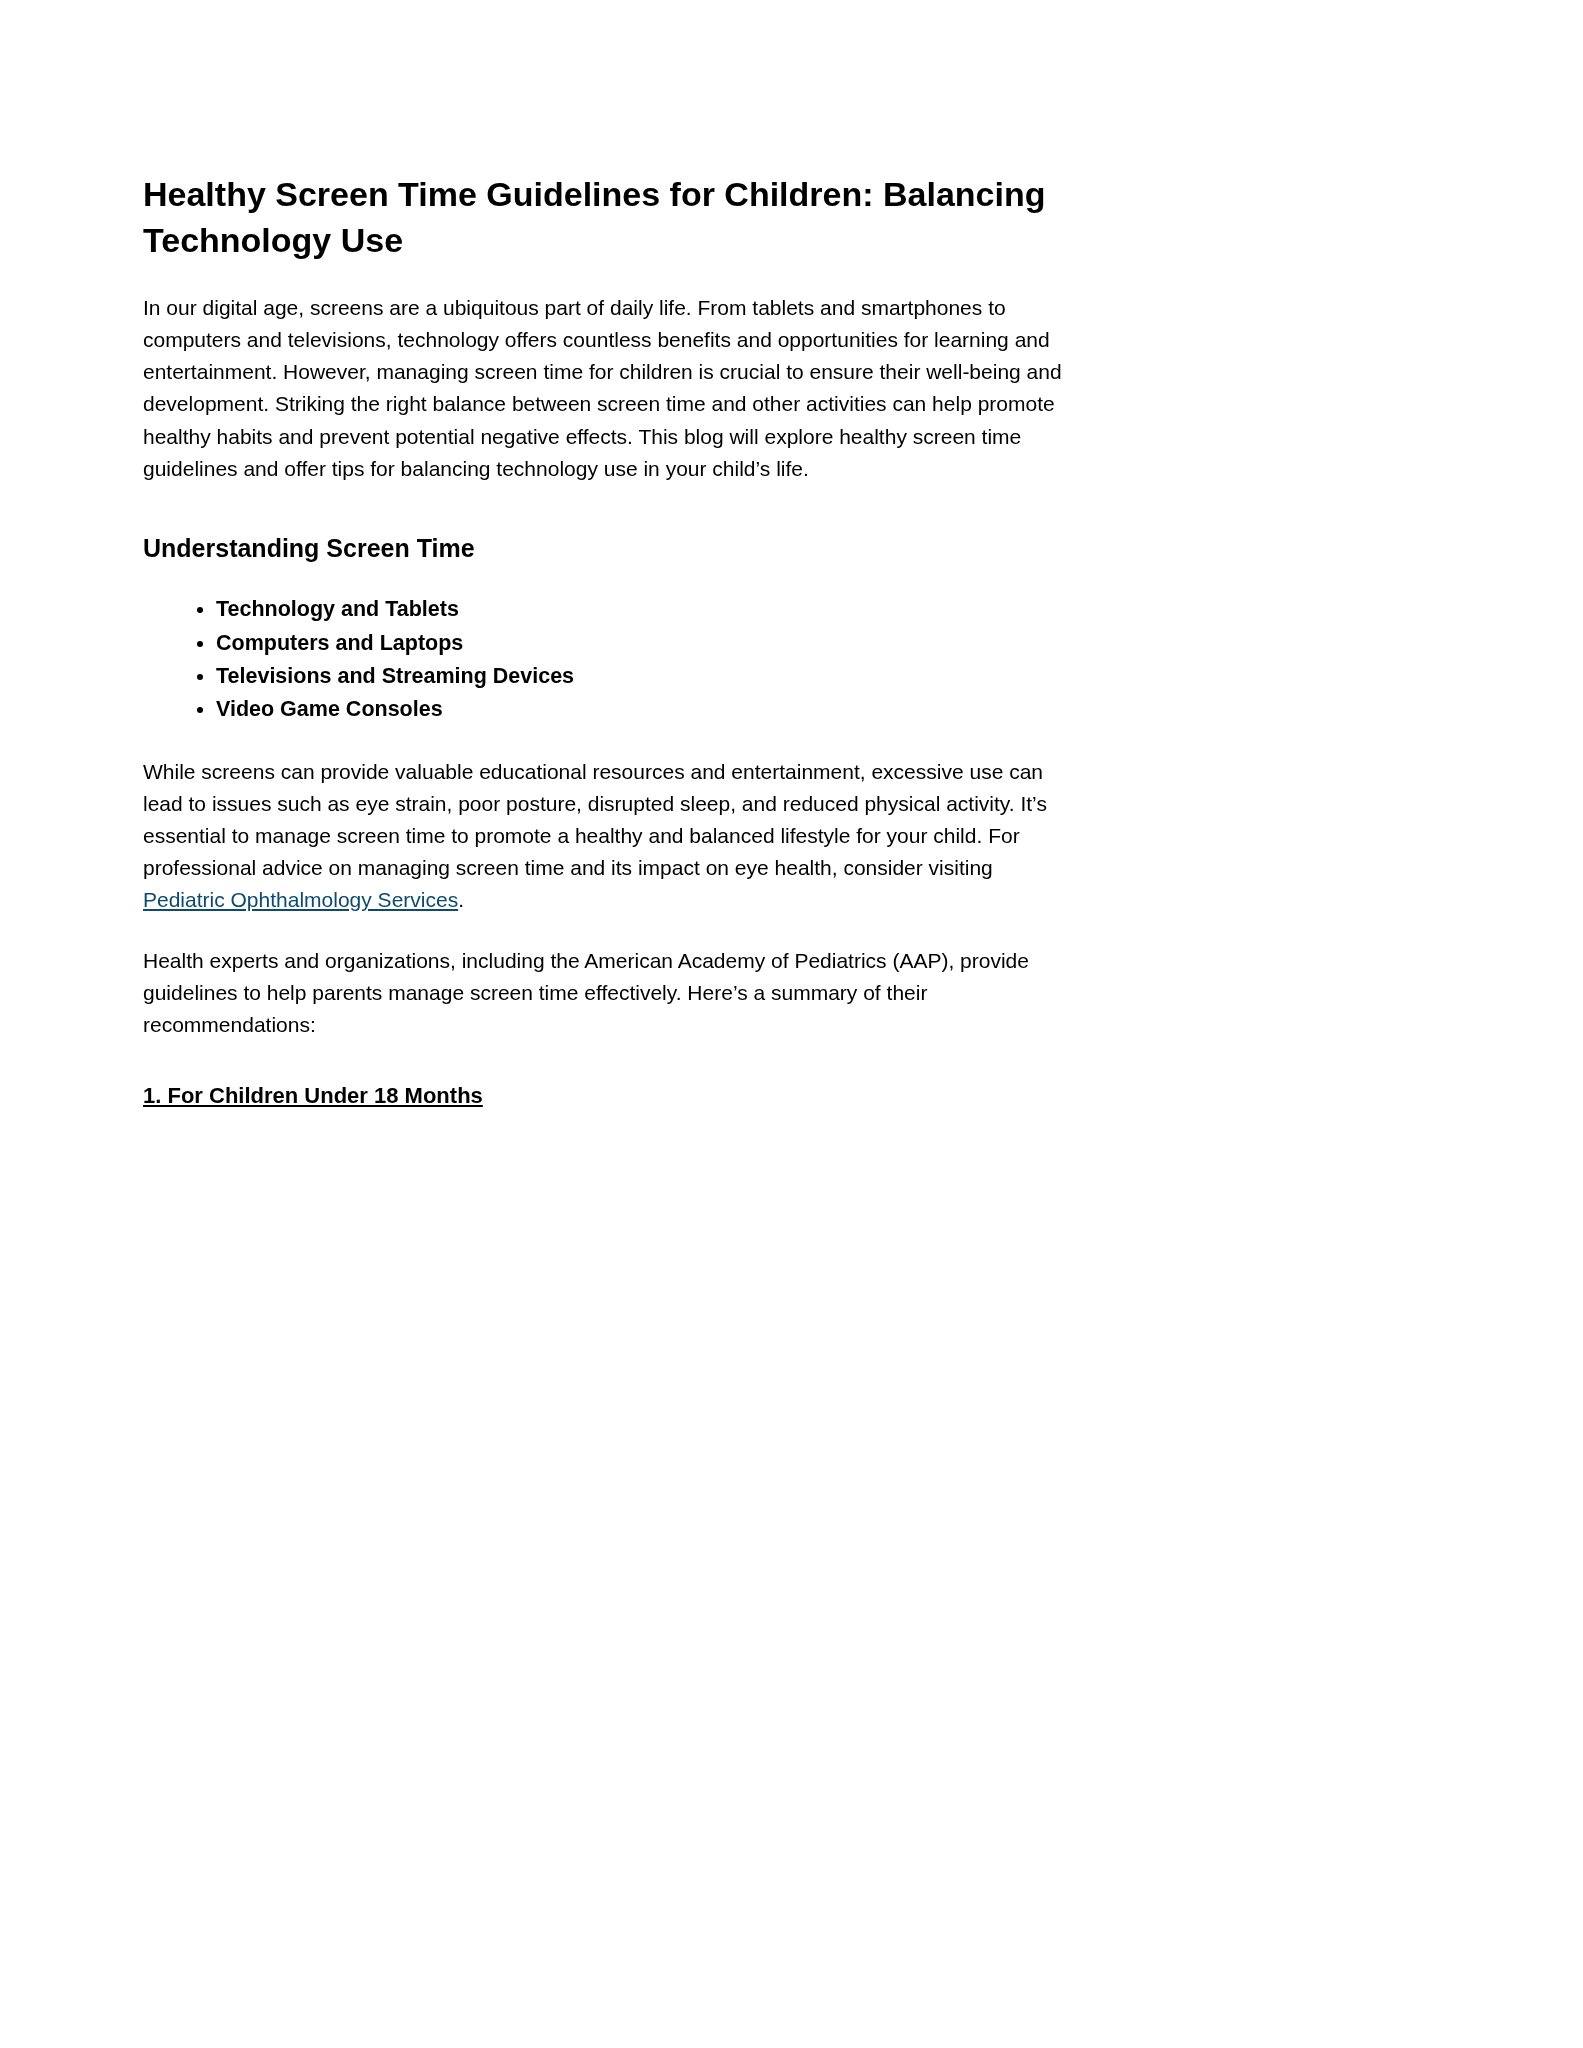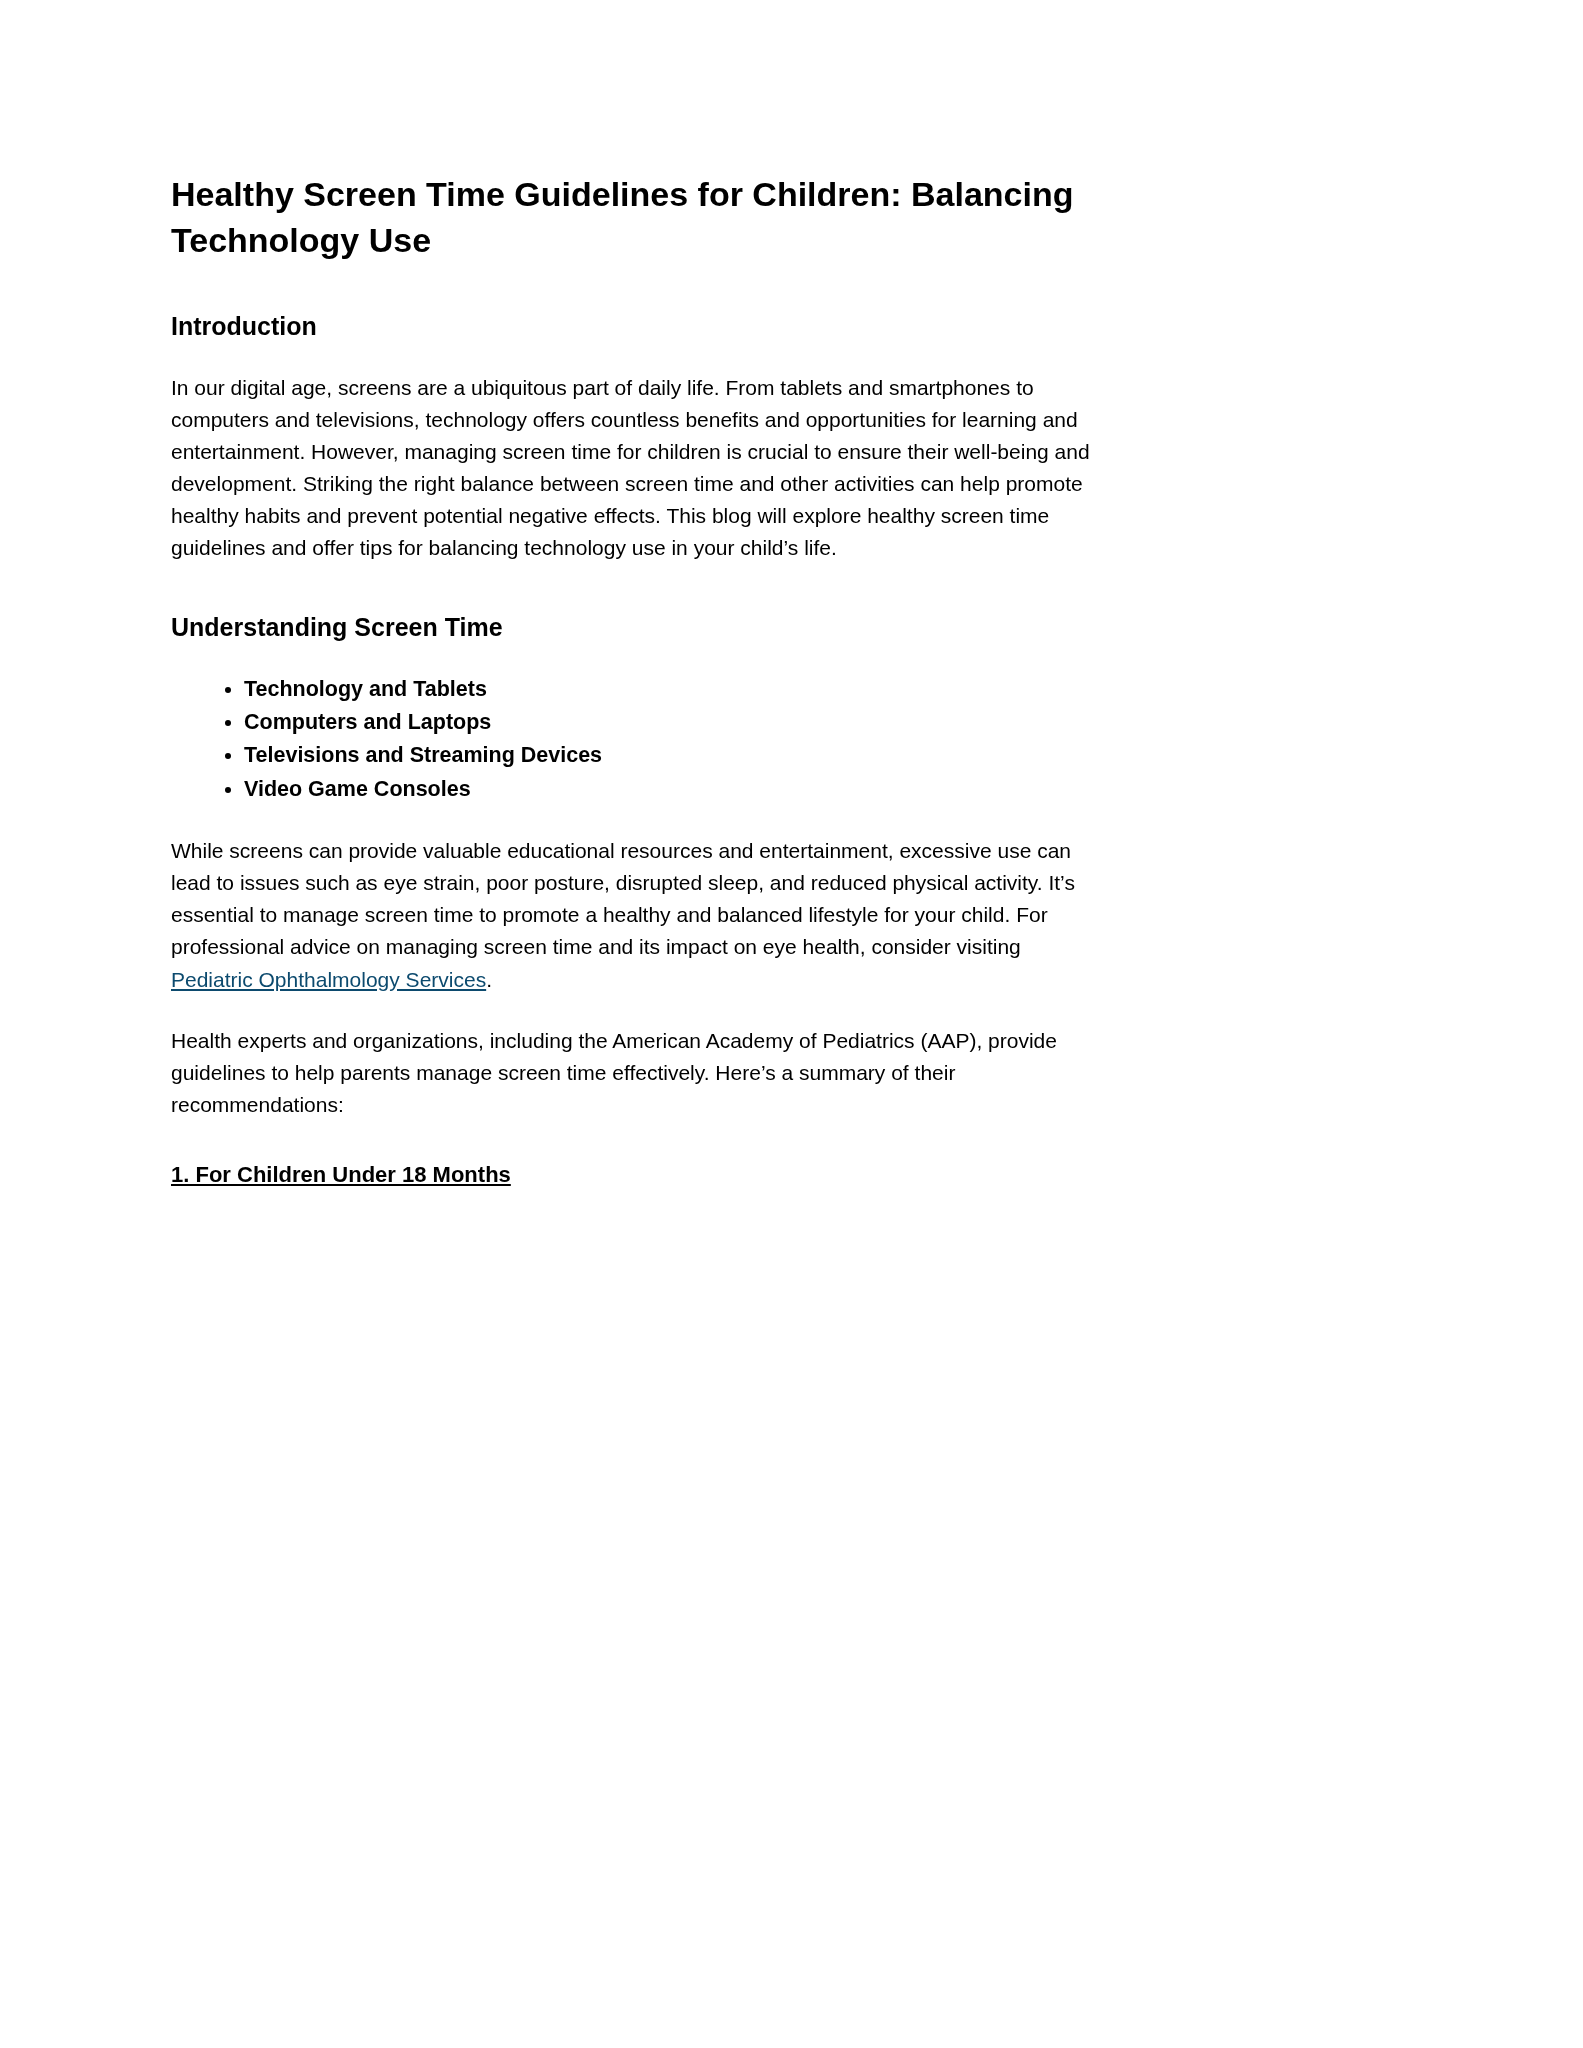--- a/index.html
+++ b/index.html
@@ -8,21 +8,21 @@
     position: relative;
     width: 1583px;
     height: 2048px;
     margin: 0 auto;
     background: #ffffff;
     font-family: "Liberation Sans", "DejaVu Sans", sans-serif;
     color: #000000;
     padding: 172px 0 0 143px;
     overflow: hidden;
   }
-  .content { width: 932px; margin-left: 28px; }
+  .content { width: 932px; }
   .doc-title {
     font-size: 34px;
     font-weight: 700;
     line-height: 1.34;
     color: #000000;
   }
   .section-heading {
     font-size: 25px;
     font-weight: 700;
     line-height: 1.3;
@@ -62,21 +62,20 @@
   }
 </style>
 </head>
 <body>
 
 <div class="page">
   <div class="content">
 
     <h1 class="doc-title">Healthy Screen Time Guidelines for Children: Balancing Technology Use</h1>
 
-    <h2 class="section-heading">Introduction</h2>
 
     <p class="body-text">In our digital age, screens are a ubiquitous part of daily life. From tablets and smartphones to computers and televisions, technology offers countless benefits and opportunities for learning and entertainment. However, managing screen time for children is crucial to ensure their well-being and development. Striking the right balance between screen time and other activities can help promote healthy habits and prevent potential negative effects. This blog will explore healthy screen time guidelines and offer tips for balancing technology use in your child’s life.</p>
 
     <h2 class="section-heading">Understanding Screen Time</h2>
 
 
     <ul class="device-list">
       <li>Technology and Tablets</li>
       <li>Computers and Laptops</li>
       <li>Televisions and Streaming Devices</li>

